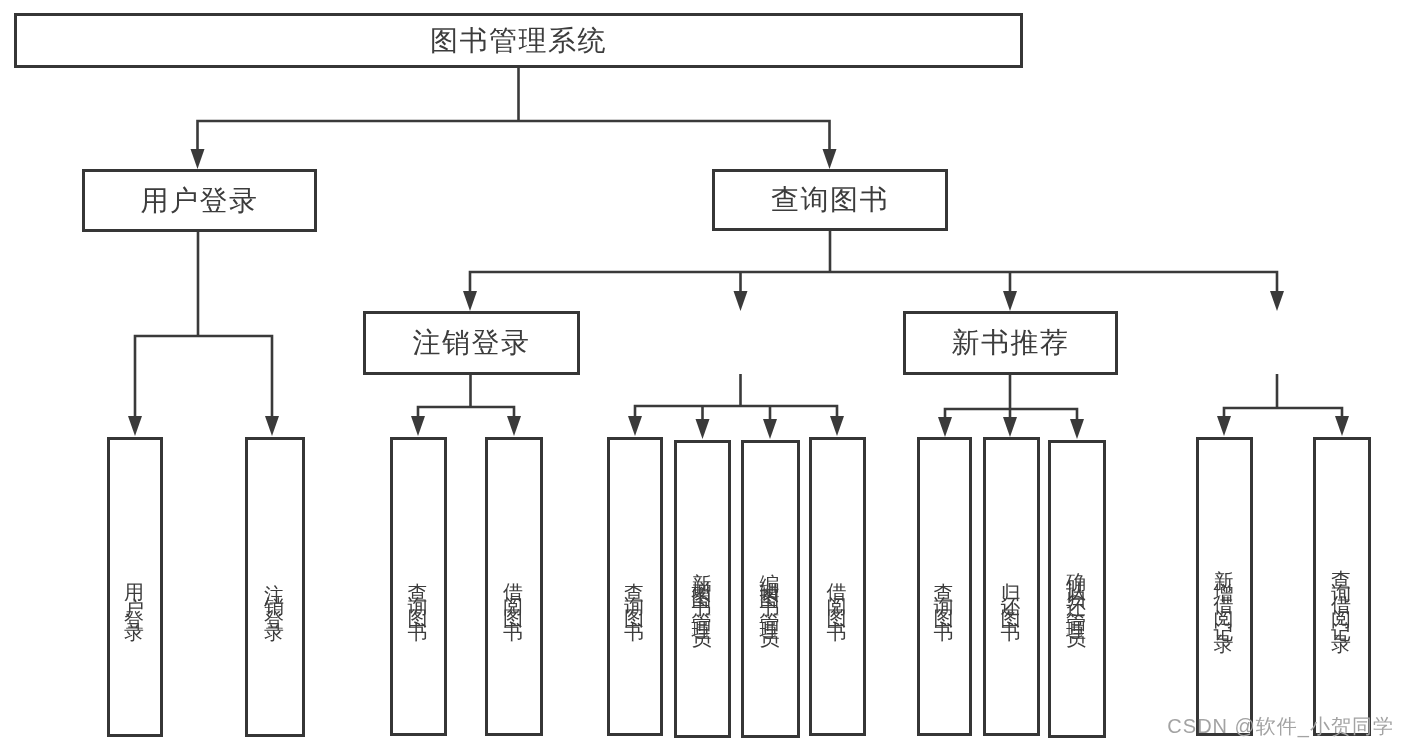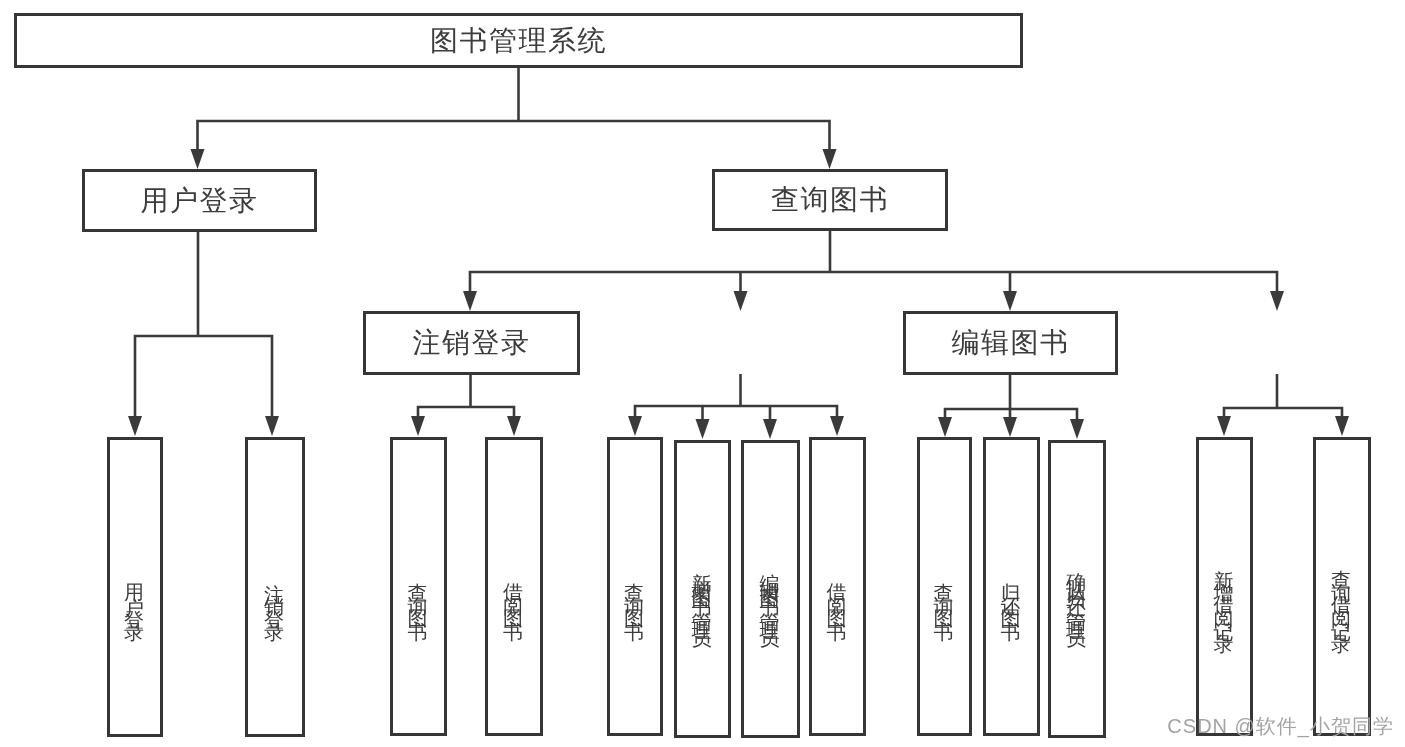--- a/index.html
+++ b/index.html
@@ -88,21 +88,21 @@
     <span>用户登录</span>
   </div>
   <div class="box h" style="left:712px;top:169px;width:236px;height:62px">
     <span>查询图书</span>
   </div>
 
   <div class="box h" style="left:363px;top:311px;width:217px;height:64px">
     <span>注销登录</span>
   </div>
   <div class="box h" style="left:903px;top:311px;width:215px;height:64px">
-    <span>编辑图书</span>
+    <span>新书推荐</span>
   </div>
 
   <div class="box v" style="left:107px;top:437px;width:56px;height:300px">
     <span>用户登录</span>
   </div>
   <div class="box v" style="left:245px;top:437px;width:60px;height:300px">
     <span>注销登录</span>
   </div>
 
   <div class="box v" style="left:390px;top:437px;width:57px;height:299px">

